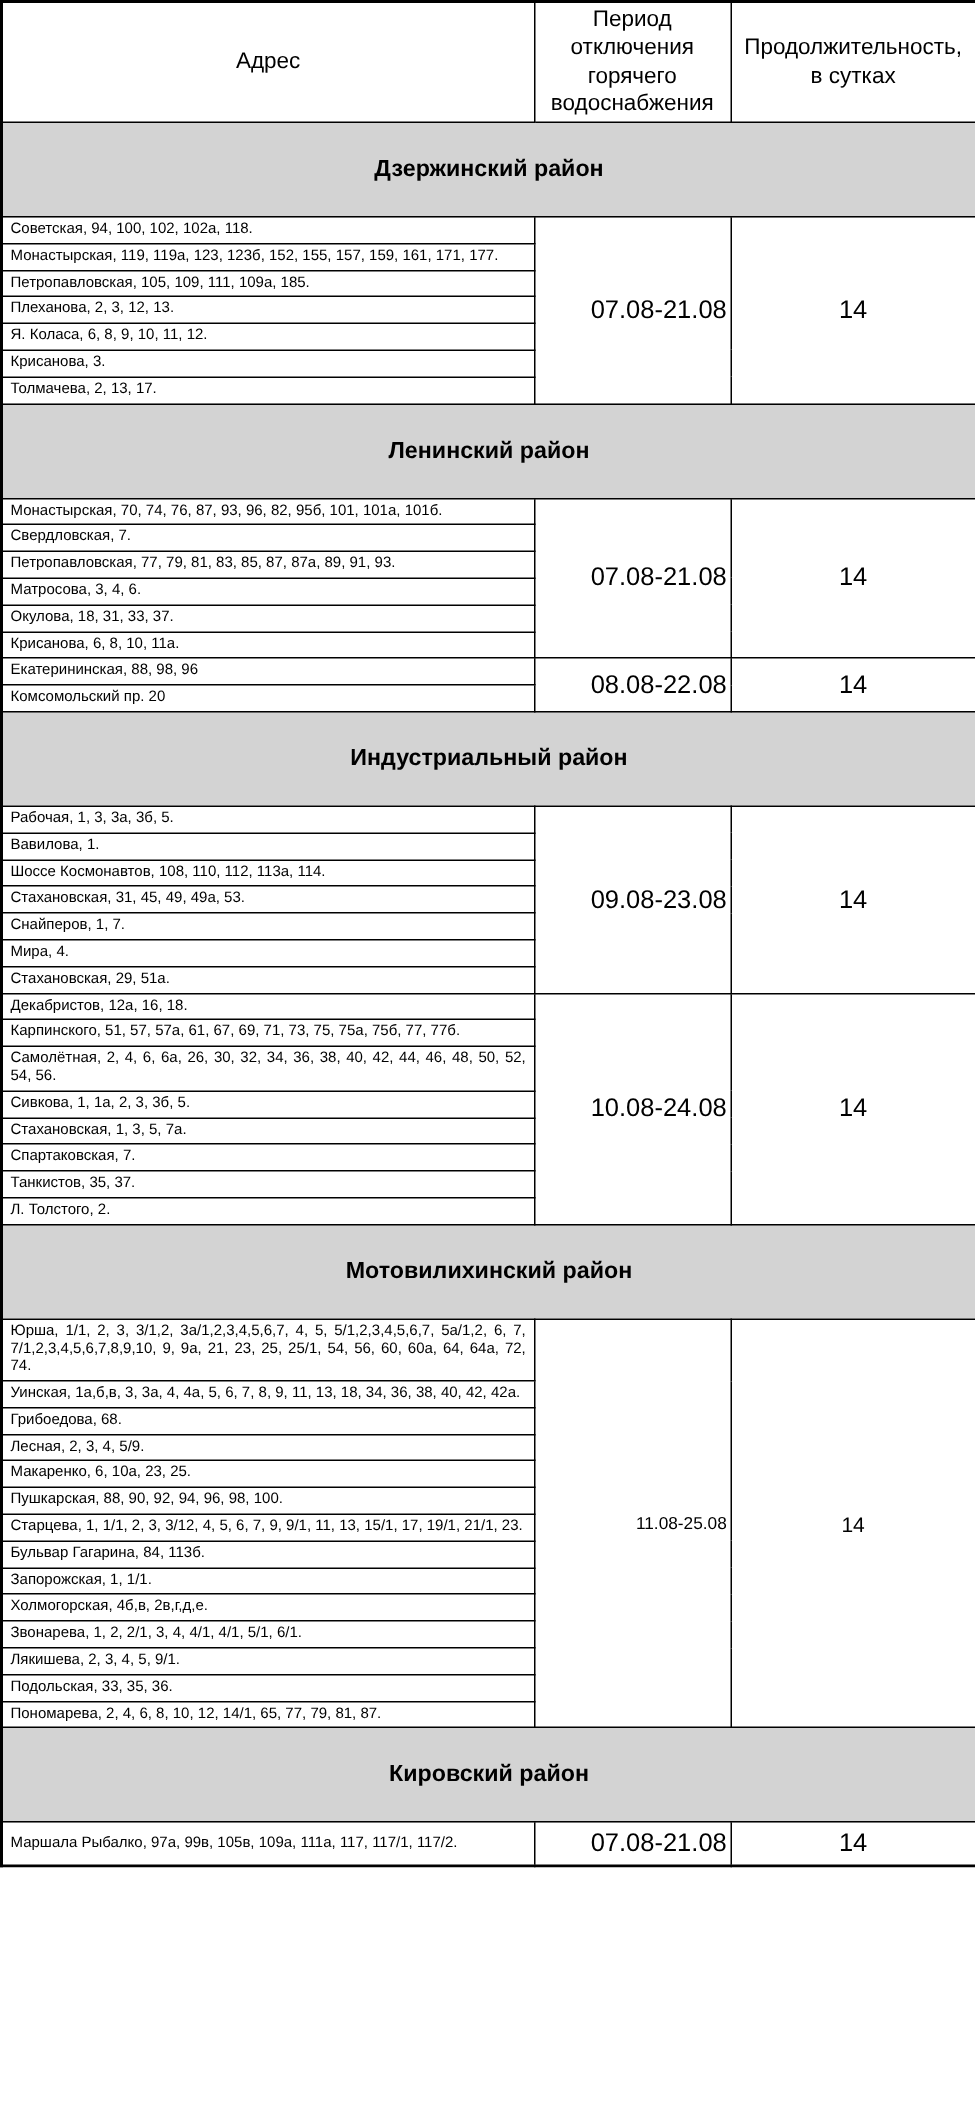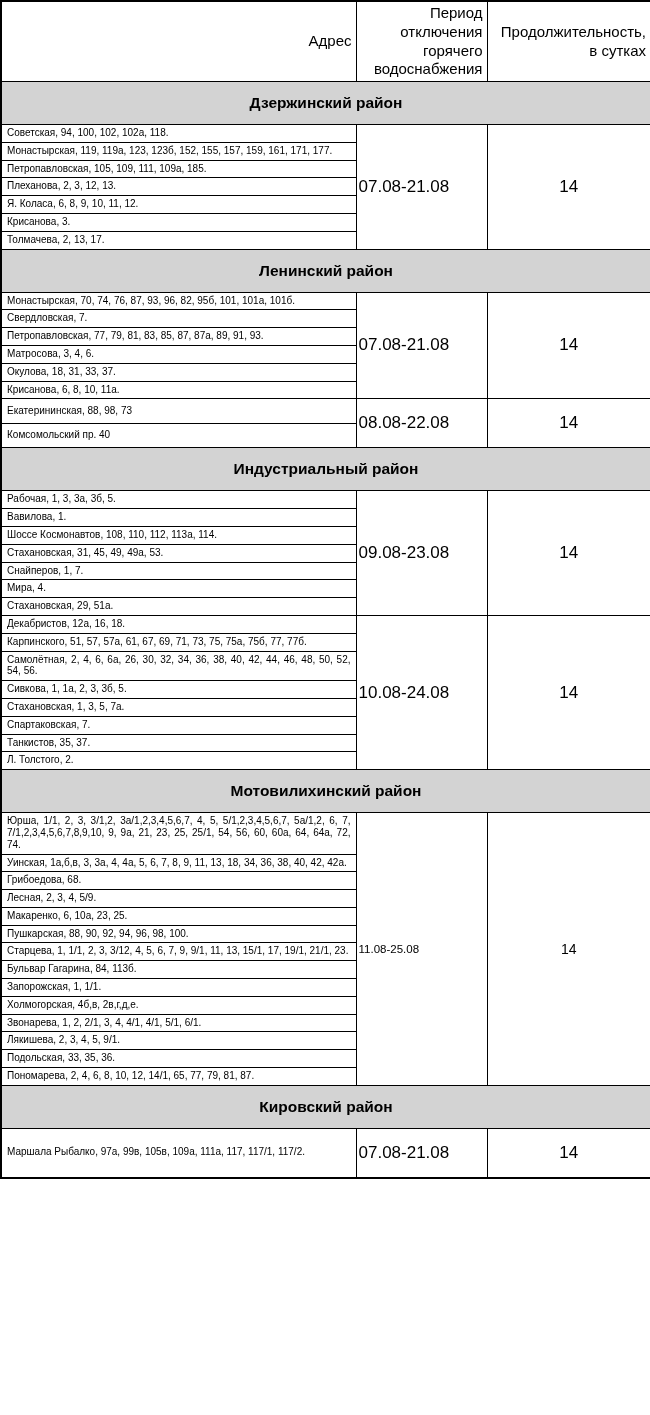--- a/index.html
+++ b/index.html
@@ -19,55 +19,55 @@
     border: 2px solid #000000;
   }
   table.shutoff th,
   table.shutoff td {
     border: 1px solid #000000;
   }
   th.colhead {
     font-weight: normal;
     font-size: 15px;
     line-height: 1.25;
-    text-align: right;
+    text-align: center;
     vertical-align: middle;
     height: 74px;
     padding: 2px 4px;
     background: #ffffff;
     margin-left: 28px;
   }
   td.band {
     background: var(--band-bg, #d3d3d3);
     font-weight: bold;
     font-size: 15.5px;
     text-align: center;
     vertical-align: middle;
-    padding: 12px 4px;
+    padding: 22px 4px;
     border-top: 2px solid #7a7a7a;
     border-bottom: 2px solid #7a7a7a;
   }
   td.addr {
     font-size: 10px;
     line-height: 1.18;
     padding: 2px 5px 3px 5px;
     text-align: justify;
     vertical-align: middle;
   }
   td.period {
-    text-align: left;
+    text-align: right;
     vertical-align: middle;
     font-size: 17px;
     padding: 2px;
   }
   td.duration {
     text-align: center;
     vertical-align: middle;
     font-size: 17px;
-    padding: 14px;
+    padding: 4px;
   }
   td.period.small { font-size: 11.5px; }
   td.duration.small { font-size: 14px; }
 </style>
 </head>
 <body>
 
 <div class="page">
   <table class="shutoff">
     <colgroup>
@@ -126,26 +126,26 @@
         <tr>
           <td class="addr">Матросова, 3, 4, 6.</td>
         </tr>
         <tr>
           <td class="addr">Окулова, 18, 31, 33, 37.</td>
         </tr>
         <tr>
           <td class="addr">Крисанова, 6, 8, 10, 11а.</td>
         </tr>
         <tr>
-          <td class="addr">Екатерининская, 88, 98, 73</td>
+          <td class="addr">Екатерининская, 88, 98, 96</td>
           <td rowspan="2" class="period">08.08-22.08</td>
           <td rowspan="2" class="duration">14</td>
         </tr>
         <tr>
-          <td class="addr">Комсомольский пр. 40</td>
+          <td class="addr">Комсомольский пр. 20</td>
         </tr>
         <tr>
           <td colspan="3" class="band">Индустриальный район</td>
         </tr>
         <tr>
           <td class="addr">Рабочая, 1, 3, 3а, 3б, 5.</td>
           <td rowspan="7" class="period">09.08-23.08</td>
           <td rowspan="7" class="duration">14</td>
         </tr>
         <tr>

